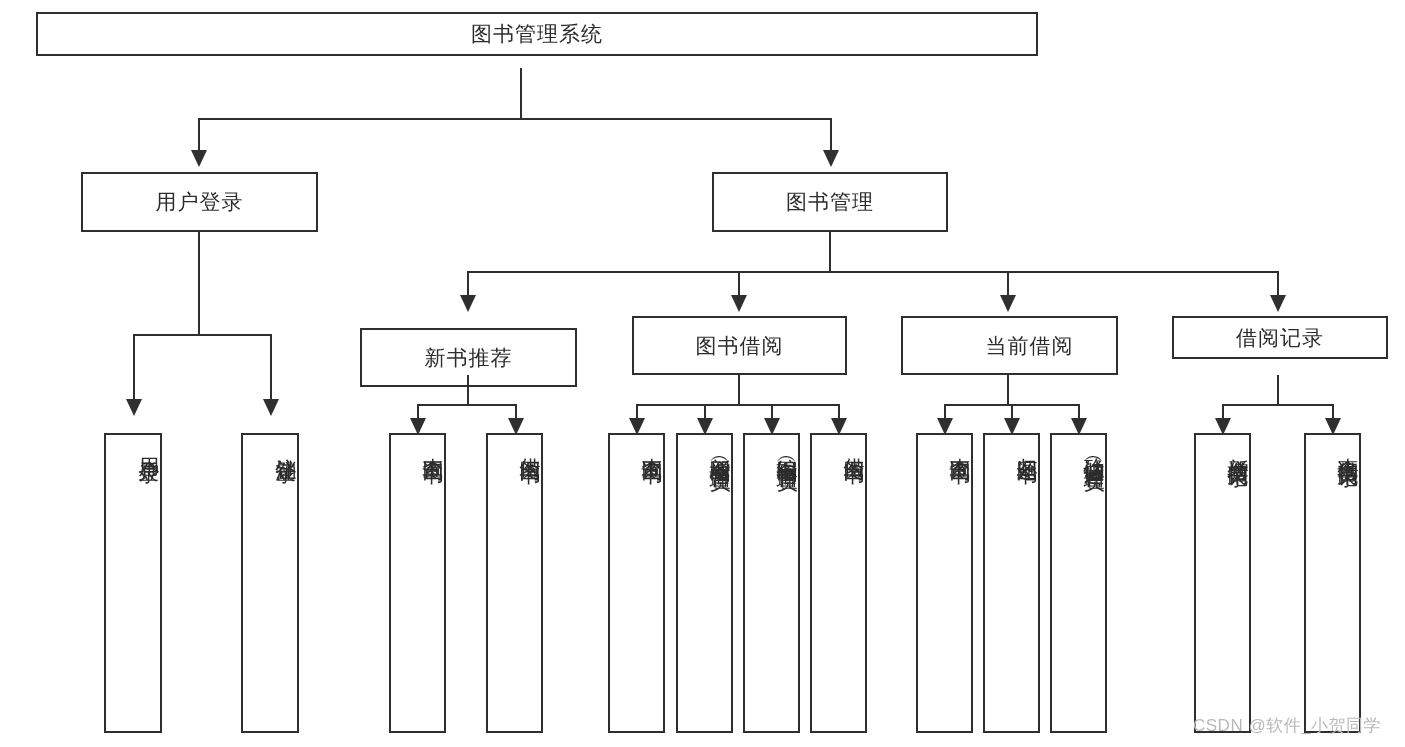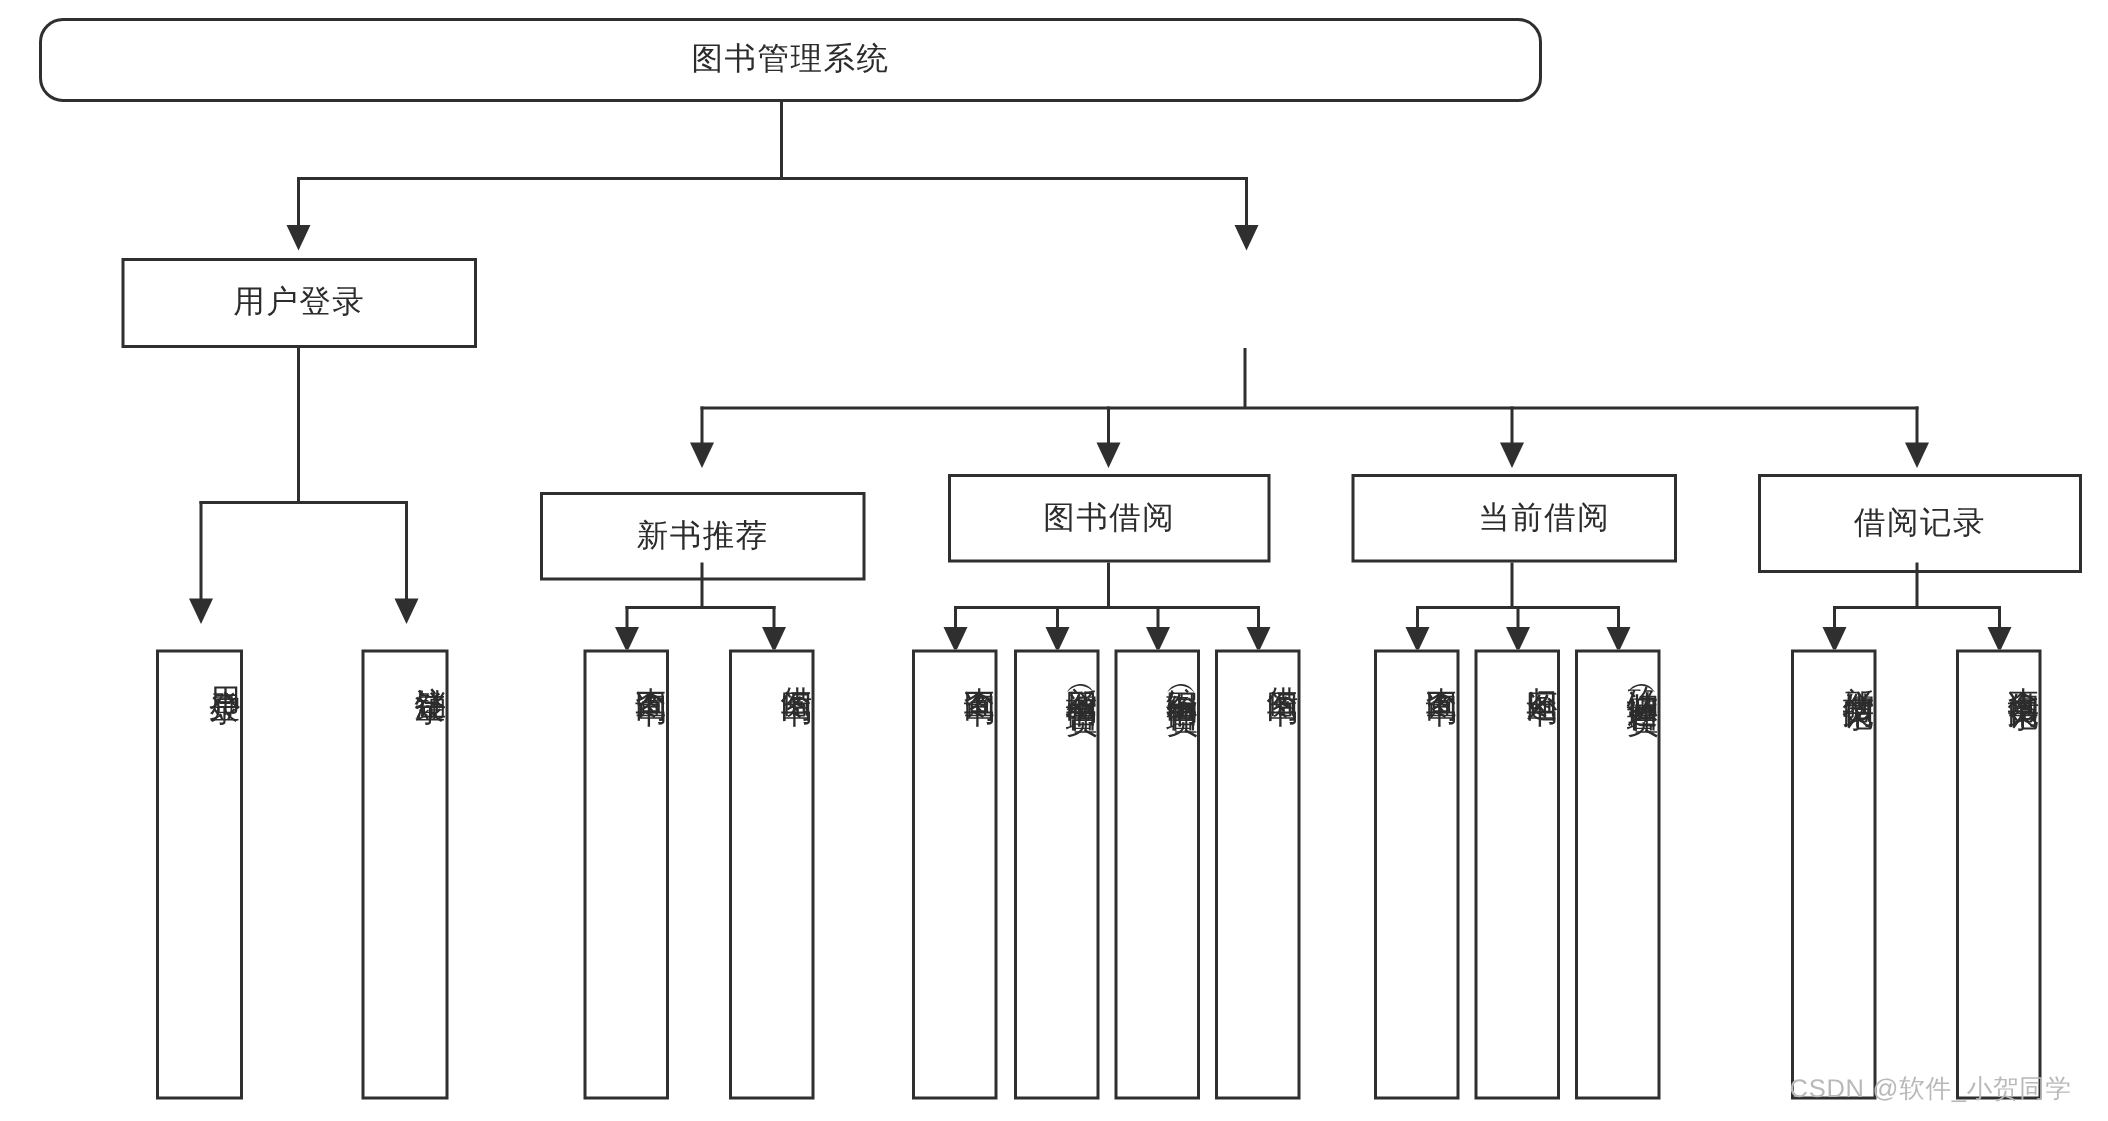--- a/index.html
+++ b/index.html
@@ -72,36 +72,39 @@
     color: #b9b9b9;
     white-space: nowrap;
     letter-spacing: 0.5px;
   }
 </style>
 </head>
 <body>
 
 <div id="canvas">
 
-  <div class="node node-h" style="left:26px; top:12px; width:1002px; height:56px;border-radius:16px;">
+  <div class="node node-h" style="left:36px; top:12px; width:1002px; height:44px;">
     <span>图书管理系统</span>
   </div>
 
   <div class="edge-v" style="left:520px; top:68px; height:52px;"></div>
 
   <div class="edge-h" style="left:198px; top:118px; width:634px;"></div>
 
   <div class="edge-v" style="left:198px; top:118px; height:34px;"></div>
   <div class="arrow" style="left:191px; top:150px;"></div>
 
   <div class="edge-v" style="left:830px; top:118px; height:34px;"></div>
   <div class="arrow" style="left:823px; top:150px;"></div>
 
   <div class="node node-h" style="left:81px; top:172px; width:237px; height:60px;">
     <span>用户登录</span>
+  </div>
+  <div class="node node-h" style="left:712px; top:172px; width:236px; height:60px;">
+    <span>图书管理</span>
   </div>
 
   <div class="edge-v" style="left:198px; top:232px; height:103px;"></div>
   <div class="edge-h" style="left:133px; top:334px; width:139px;"></div>
   <div class="edge-v" style="left:133px; top:334px; height:67px;"></div>
   <div class="arrow" style="left:126px; top:399px;"></div>
   <div class="edge-v" style="left:270px; top:334px; height:67px;"></div>
   <div class="arrow" style="left:263px; top:399px;"></div>
 
   <div class="edge-v" style="left:829px; top:232px; height:40px;"></div>
@@ -117,21 +120,21 @@
 
   <div class="node node-h" style="left:360px; top:328px; width:217px; height:59px;">
     <span>新书推荐</span>
   </div>
   <div class="node node-h" style="left:632px; top:316px; width:215px; height:59px;">
     <span>图书借阅</span>
   </div>
   <div class="node node-h" style="left:901px; top:316px; width:217px; height:59px;padding-left:40px;">
     <span>当前借阅</span>
   </div>
-  <div class="node node-h" style="left:1172px; top:316px; width:216px; height:66px;">
+  <div class="node node-h" style="left:1172px; top:316px; width:216px; height:43px;">
     <span>借阅记录</span>
   </div>
 
   <div class="edge-v" style="left:467px; top:375px; height:30px;"></div>
   <div class="edge-h" style="left:417px; top:404px; width:100px;"></div>
   <div class="edge-v" style="left:417px; top:404px; height:16px;"></div>
   <div class="arrow" style="left:410px; top:418px;"></div>
   <div class="edge-v" style="left:515px; top:404px; height:16px;"></div>
   <div class="arrow" style="left:508px; top:418px;"></div>
 

